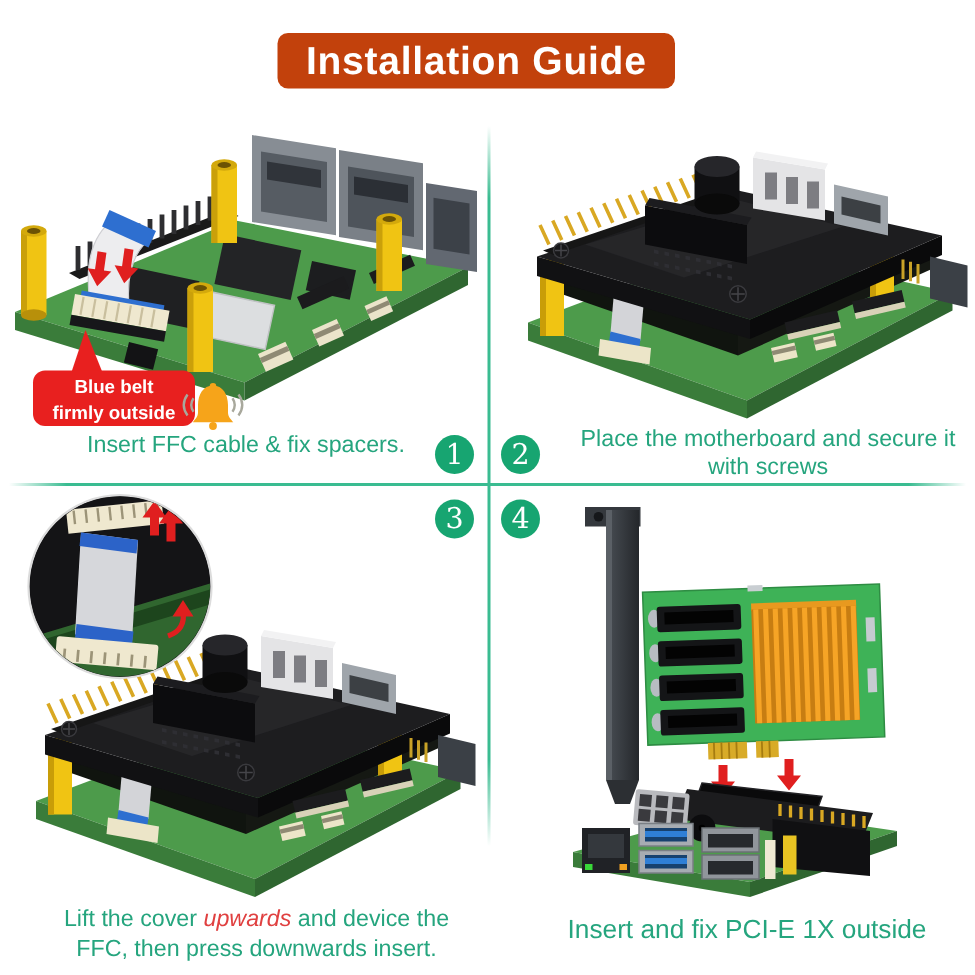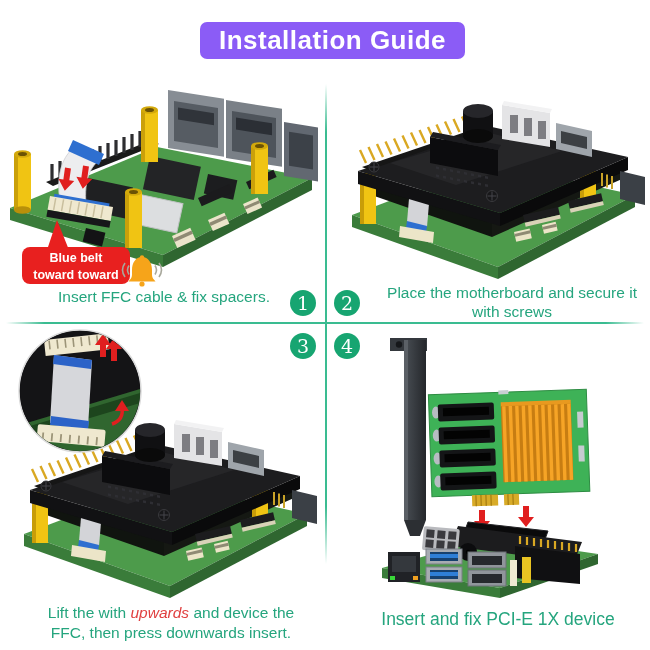--- a/index.html
+++ b/index.html
@@ -1,19 +1,19 @@
 <!DOCTYPE html>
 <html><head>
 <meta charset="utf-8">
 <style>
   html,body{margin:0;padding:0;background:#fff;}
   .stage{position:relative;width:650px;height:650px;background:#ffffff;overflow:hidden;
          font-family:"Liberation Sans",sans-serif;}
   
-  .banner{position:absolute;left:200px;top:22px;width:265px;height:37px;background:#8b5cf6;
+  .banner{position:absolute;left:185px;top:22px;width:265px;height:37px;background:#c2410c;
           border-radius:7px;color:#fff;font-size:26px;font-weight:600;text-align:center;
           line-height:37px;letter-spacing:.5px;}
   
   .divider-v{position:absolute;left:325px;top:84px;width:2px;height:480px;
              background:linear-gradient(to bottom,rgba(63,191,149,0),#3abc91 10%,#3abc91 88%,rgba(63,191,149,0));}
   .divider-h{position:absolute;left:6px;top:322px;width:638px;height:2px;
              background:linear-gradient(to right,rgba(63,191,149,0),#3abc91 6%,#3abc91 94%,rgba(63,191,149,0));}
   
   .stepnum{position:absolute;width:26px;height:26px;border-radius:50%;background:#17a571;
            color:#fff;text-align:center;line-height:26px;font-size:19px;
@@ -235,21 +235,21 @@
     <g fill="#e01f1f">
       <path transform="translate(68,98) rotate(8)" d="M-3,0 h6 v12 h5 l-8,11 l-8,-11 h5 z"></path>
       <path transform="translate(86,96) rotate(8)" d="M-3,0 h6 v12 h5 l-8,11 l-8,-11 h5 z"></path>
     </g>
 
     <polygon points="57,150 47,180 69,180" fill="#e8201f"></polygon>
   </svg>
 
   <div class="callout">
     <span style="display:block">Blue belt</span>
-    <span style="display:block">toward toward</span>
+    <span style="display:block">firmly outside</span>
   </div>
 
   <svg class="panel" style="left:119px;top:253px" width="46" height="34" viewBox="0 0 46 34">
     <path d="M6,10 Q1,17 6,24" stroke="#a8a89c" stroke-width="1.6" fill="none"></path>
     <path d="M10,12.5 Q7,17 10,21.5" stroke="#a8a89c" stroke-width="1.6" fill="none"></path>
     <path d="M40,10 Q45,17 40,24" stroke="#a8a89c" stroke-width="1.6" fill="none"></path>
     <path d="M36,12.5 Q39,17 36,21.5" stroke="#a8a89c" stroke-width="1.6" fill="none"></path>
     <circle cx="23" cy="4.5" r="2.2" fill="#f6a41a"></circle>
     <path d="M23,4 C16.5,4 13,10 13,17 L13,22 C13,25 11,26.5 9.5,28.5 L36.5,28.5 C35,26.5 33,25 33,22 L33,17 C33,10 29.5,4 23,4 Z" fill="#f6a41a"></path>
     <circle cx="23" cy="31" r="2.6" fill="#f6a41a"></circle>
@@ -416,19 +416,19 @@
   <div class="stepnum n4"><span>4</span></div>
 
   <div class="caption cap1">Insert FFC cable &amp; fix spacers.</div>
 
   <div class="caption cap2">
     <span style="display:block">Place the motherboard and secure it</span>
     <span style="display:block">with screws</span>
   </div>
 
   <div class="caption cap3">
-    <span style="display:block"><span>Lift the with </span><span class="hl-red">upwards</span><span> and device the</span></span>
+    <span style="display:block"><span>Lift the cover </span><span class="hl-red">upwards</span><span> and device the</span></span>
     <span style="display:block">FFC, then press downwards insert.</span>
   </div>
 
-  <div class="caption cap4">Insert and fix PCI-E 1X  device</div>
+  <div class="caption cap4">Insert and fix PCI-E 1X  outside</div>
 
 </div>
 
 </body></html>

